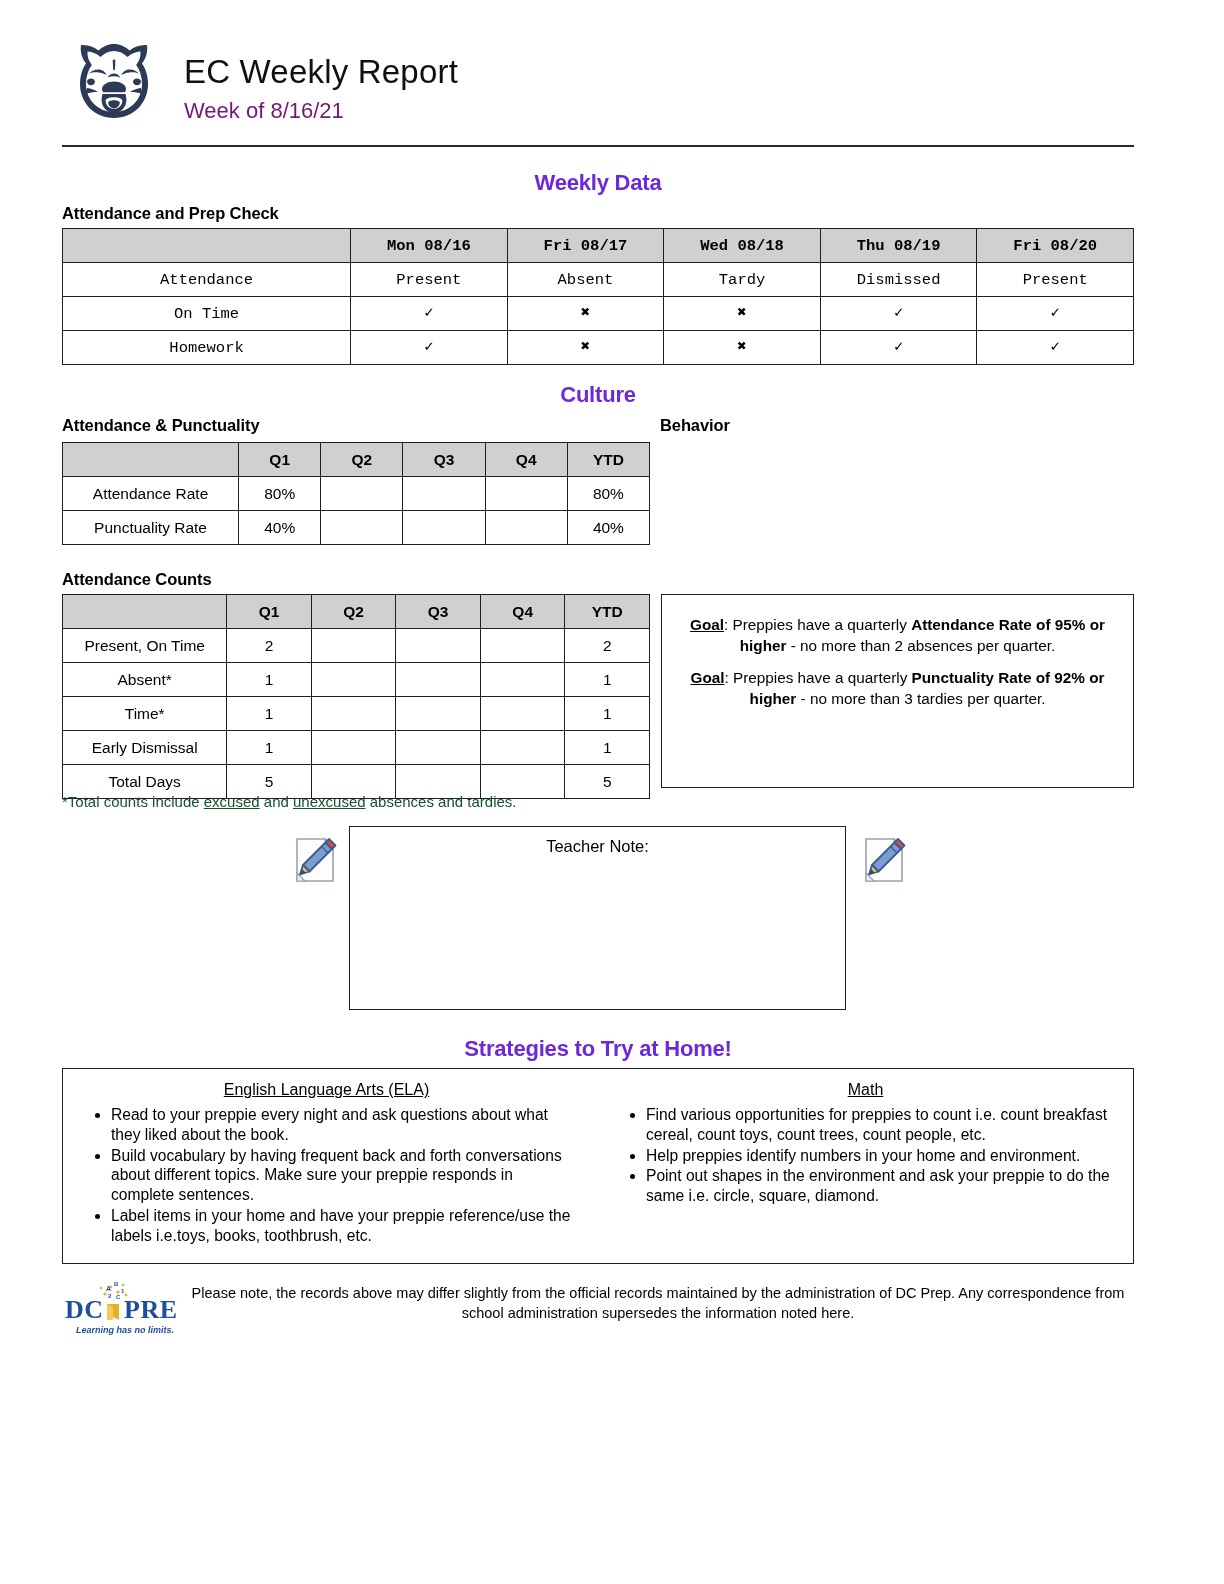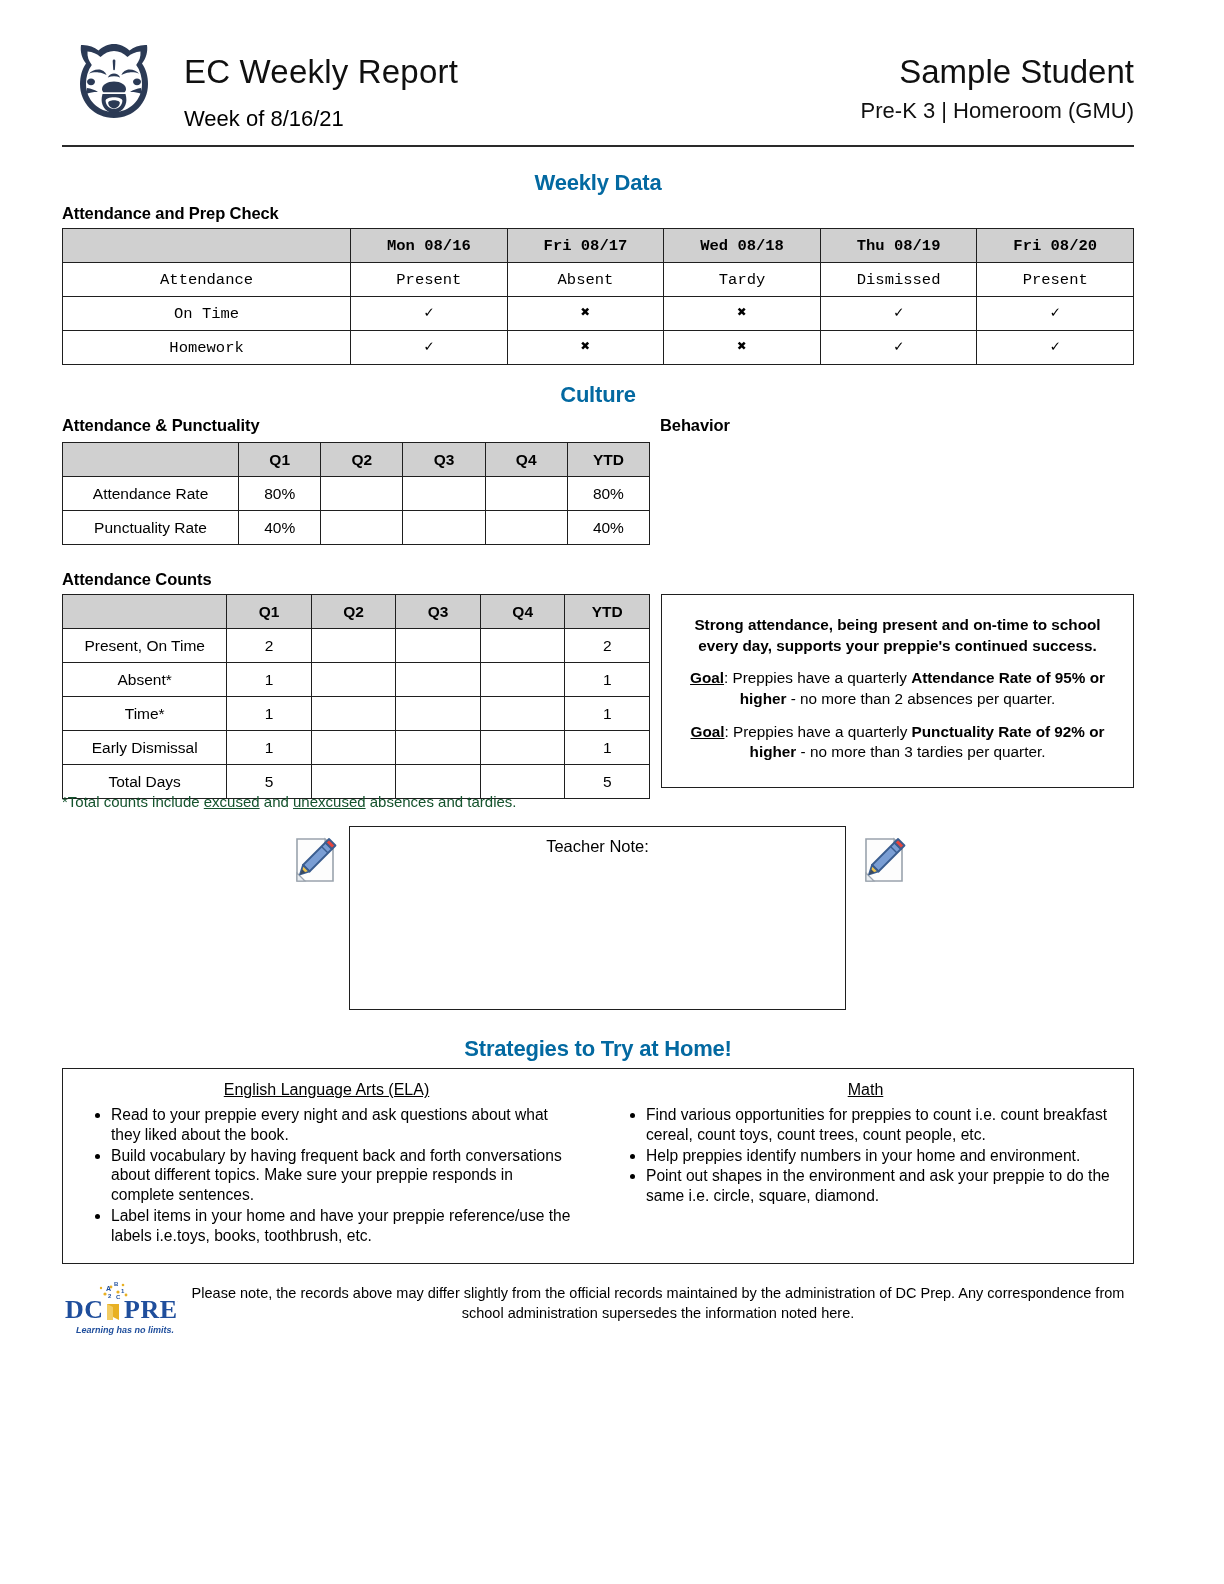--- a/index.html
+++ b/index.html
@@ -50,22 +50,22 @@
   .report-title {
     font-size: 33px;
     font-weight: 400;
     letter-spacing: 0.2px;
     line-height: 1.12;
     color: #101010;
   }
   .report-subtitle {
     font-size: 22px;
     font-weight: 400;
-    margin-top: 15px;
-    color: #000000;
+    margin-top: 7px;
+    color: #701a75;
   }
   .header-right {
     text-align: right;
     padding-top: 20px;
   }
   .student-name {
     font-size: 33px;
     font-weight: 400;
     line-height: 1.12;
     color: #101010;
@@ -85,21 +85,21 @@
     border-top: 2.5px solid #2a2a2a;
   }
 
   
   .section-title {
     position: absolute;
     text-align: center;
     font-size: 22px;
     font-weight: 700;
     letter-spacing: -0.2px;
-    color: #0369a1;
+    color: #6d28d9;
   }
   .sub-heading {
     position: absolute;
     font-size: 16.5px;
     font-weight: 700;
     letter-spacing: -0.1px;
     color: #000;
   }
 
   
@@ -278,24 +278,20 @@
           <path d="M52 43.5c-6.5 0-12 3.4-12 7.5 0 1.2.5 2.3 1.4 3.2h21.2c.9-.9 1.4-2 1.4-3.2 0-4.1-5.5-7.5-12-7.5z"></path>
           <path d="M40.5 56c-.6 1.9-.9 4-.9 6.1 0 7.2 5.6 12.9 12.4 12.9s12.4-5.7 12.4-12.9c0-2.1-.3-4.2-.9-6.1H40.5zm11.5 3.2c4.6 0 8.4 1.5 8.4 3.4 0 4.6-3.8 8.3-8.4 8.3s-8.4-3.7-8.4-8.3c0-1.9 3.8-3.4 8.4-3.4z"></path>
           <path d="M52 62.2c-3.2 0-5.8 1.1-5.8 2.4 0 3.2 2.6 5.8 5.8 5.8s5.8-2.6 5.8-5.8c0-1.3-2.6-2.4-5.8-2.4z"></path>
         </g>
       </svg>
       <div class="header-titles">
         <div class="report-title">EC Weekly Report</div>
         <div class="report-subtitle">Week of 8/16/21</div>
       </div>
     </div>
-    <div class="header-right">
-      <div class="student-name">Sample Student</div>
-      <div class="student-class">Pre-K 3 | Homeroom (GMU)</div>
-    </div>
   </div>
   <div class="header-rule"></div>
 
   <div class="section-title" style="left:62px; top:170px; width:1072px;">Weekly Data</div>
   <div class="sub-heading" style="left:62px; top:204px;">Attendance and Prep Check</div>
 
   <table class="grid" id="weekly-table">
     <colgroup>
       <col style="width:26.9%">
         <col style="width:14.62%">
@@ -448,21 +444,20 @@
         <td></td>
         <td></td>
         <td>5</td>
       </tr>
     </tbody>
   </table>
 
   <div class="footnote"><span>*Total counts include </span><u>excused</u><span> and </span><u>unexcused</u><span> absences and tardies.</span></div>
 
   <div id="goals-box">
-    <div class="goal-head">Strong attendance, being present and on-time to school every day, supports your preppie's continued success.</div>
     <div class="goal-line"><span class="g-label">Goal</span><span>: Preppies have a quarterly </span><b>Attendance Rate of 95% or higher</b><span> - no more than 2 absences per quarter.</span></div>
     <div class="goal-line"><span class="g-label">Goal</span><span>: Preppies have a quarterly </span><b>Punctuality Rate of 92% or higher</b><span> - no more than 3 tardies per quarter.</span></div>
   </div>
 
   <svg class="pencil-icon" id="pencil-left" viewBox="0 0 46 48" aria-hidden="true">
     <polygon points="5,3 33,3 41,11 41,45 5,45" fill="#fdfdfd" stroke="#9aa3ad" stroke-width="1.6"></polygon>
     <polygon points="33,3 33,11 41,11" fill="#e9edf1" stroke="#9aa3ad" stroke-width="1.2"></polygon>
     <polygon points="5,37 13,45 5,45" fill="#e9edf1" stroke="#9aa3ad" stroke-width="1.2"></polygon>
     <g>
       <polygon points="33.5,6.5 40,13 17.5,35.5 11,29" fill="#7a9ed4" stroke="#3a5d8f" stroke-width="1.8" stroke-linejoin="round"></polygon>

